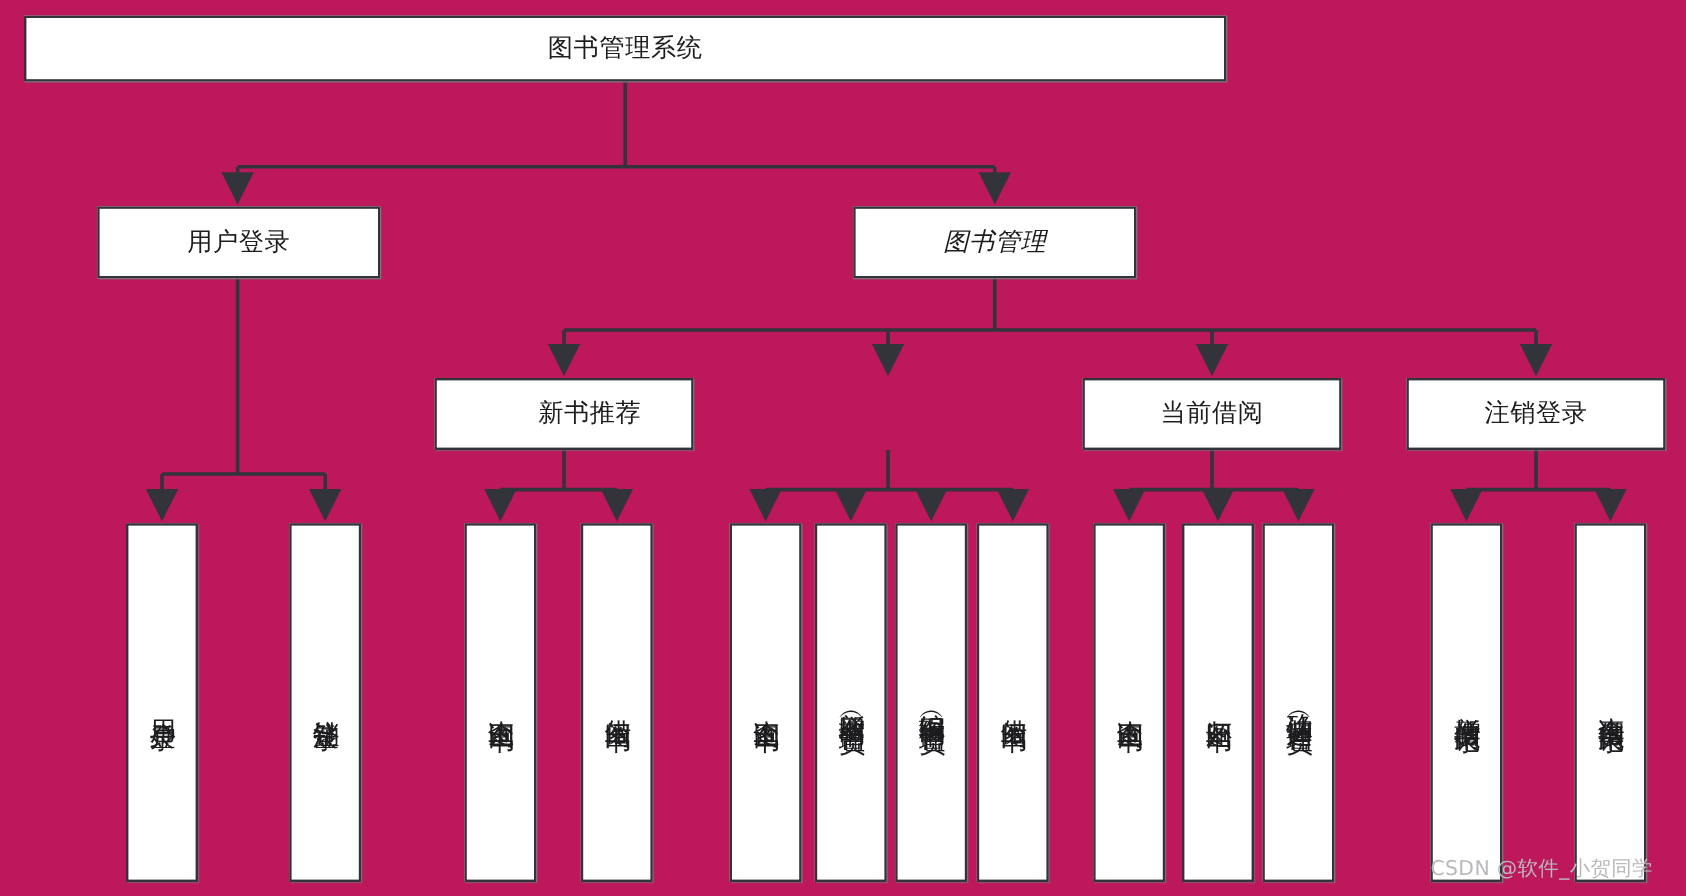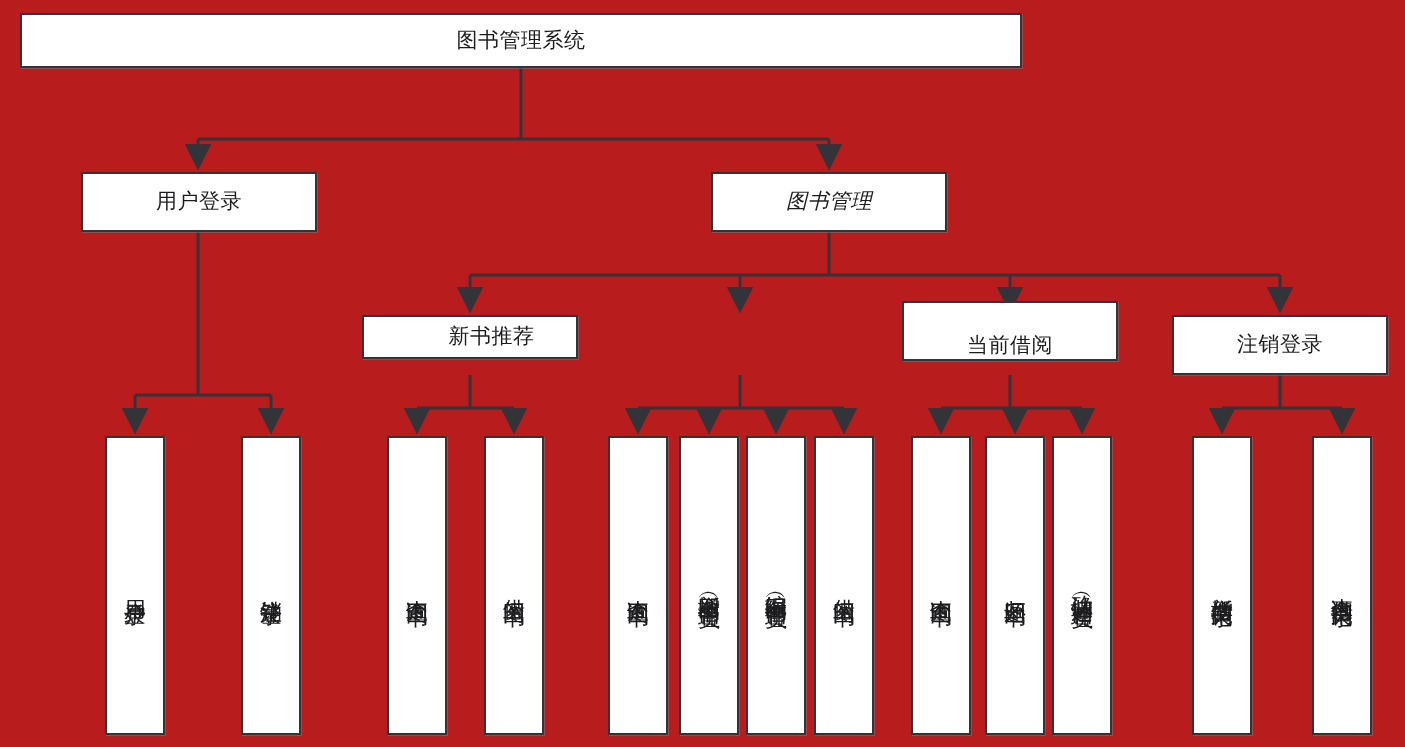--- a/index.html
+++ b/index.html
@@ -7,21 +7,21 @@
     padding: 0;
     background: #ffffff;
   }
   body {
     font-family: "DejaVu Sans", "Liberation Sans", sans-serif;
   }
   #canvas {
     position: relative;
     width: 1405px;
     height: 747px;
-    background: #b91c1c;
+    background: #be185d;
     overflow: hidden;
   }
   #edges {
     position: absolute;
     left: 0;
     top: 0;
     width: 1405px;
     height: 747px;
   }
   .node {
@@ -126,24 +126,24 @@
     <span class="lbl">图书管理系统</span>
   </div>
 
   <div class="node horiz" style="left:81px;top:172px;width:236px;height:60px;">
     <span class="lbl">用户登录</span>
   </div>
   <div class="node horiz" style="left:711px;top:172px;width:236px;height:60px;font-style:italic;">
     <span class="lbl">图书管理</span>
   </div>
 
-  <div class="node horiz" style="left:362px;top:315px;width:216px;height:44px;padding-left:43px;">
+  <div class="node horiz" style="left:362px;top:315px;width:216px;height:60px;padding-left:43px;">
     <span class="lbl">新书推荐</span>
   </div>
-  <div class="node horiz" style="left:902px;top:301px;width:216px;height:60px;align-items:flex-end;">
+  <div class="node horiz" style="left:902px;top:315px;width:216px;height:60px;">
     <span class="lbl">当前借阅</span>
   </div>
   <div class="node horiz" style="left:1172px;top:315px;width:216px;height:60px;">
     <span class="lbl">注销登录</span>
   </div>
 
   <div class="node vert" style="left:105px;top:436px;width:60px;height:299px;">
     <span class="lbl">用户登录</span>
   </div>
   <div class="node vert" style="left:241px;top:436px;width:60px;height:299px;">
@@ -176,14 +176,15 @@
   <div class="node vert" style="left:1052px;top:436px;width:60px;height:299px;">
     <span class="lbl">确认归还（管理员）</span>
   </div>
   <div class="node vert" style="left:1192px;top:436px;width:60px;height:299px;">
     <span class="lbl">新增借阅记录</span>
   </div>
   <div class="node vert" style="left:1312px;top:436px;width:60px;height:299px;">
     <span class="lbl">查询借阅记录</span>
   </div>
 
+  <div class="watermark">CSDN @软件_小贺同学</div>
 
 </div>
 
 </body></html>

